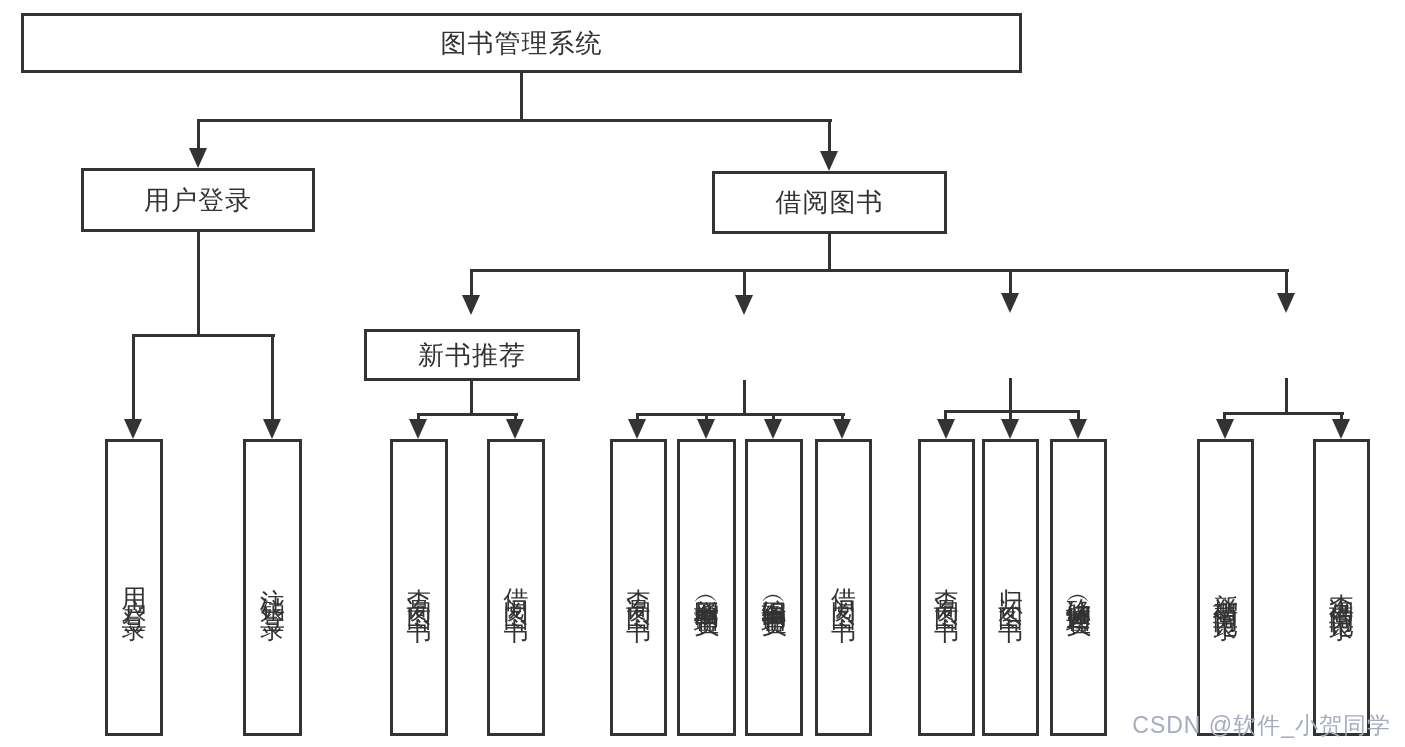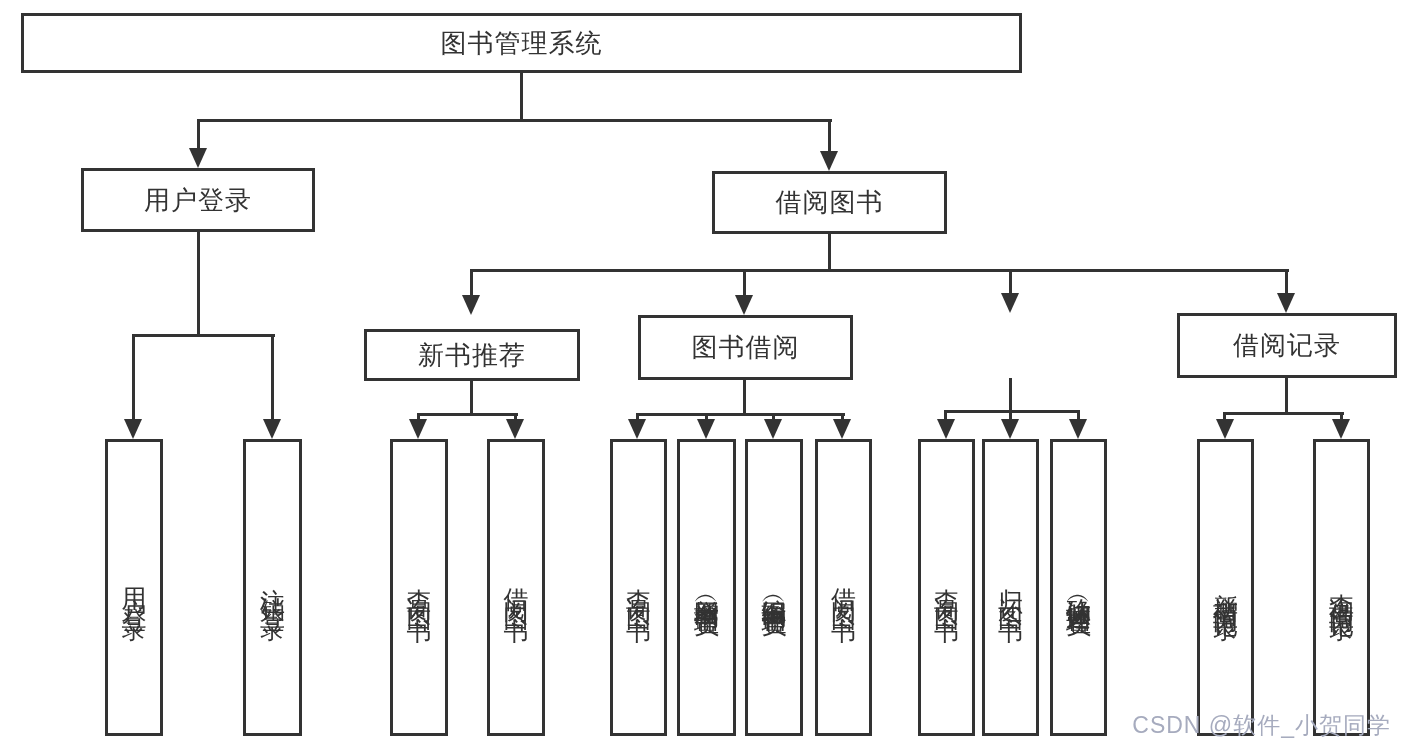--- a/index.html
+++ b/index.html
@@ -37,22 +37,20 @@
 <body>
 
 <div class="canvas">
 
   <div class="box" style="left:21px;top:13px;width:1001px;height:60px;">图书管理系统</div>
 
   <div class="box" style="left:81px;top:168px;width:234px;height:64px;">用户登录</div>
   <div class="box" style="left:712px;top:171px;width:235px;height:63px;">借阅图书</div>
 
   <div class="box" style="left:364px;top:315px;width:216px;height:52px;margin-top:14px;">新书推荐</div>
-  <div class="box" style="left:638px;top:315px;width:215px;height:65px;">图书借阅</div>
-  <div class="box" style="left:1177px;top:313px;width:220px;height:65px;">借阅记录</div>
 
   <div class="vbox" style="left:105px;top:439px;width:58px;height:297px;">
     <span style="letter-spacing: 10px;">用户登录</span>
     </div>
   <div class="vbox" style="left:243px;top:439px;width:59px;height:297px;">
     <span style="letter-spacing: 10px;">注销登录</span>
     </div>
 
   <div class="vbox" style="left:390px;top:439px;width:58px;height:297px;">
     <span style="letter-spacing: 10px;">查询图书</span>

